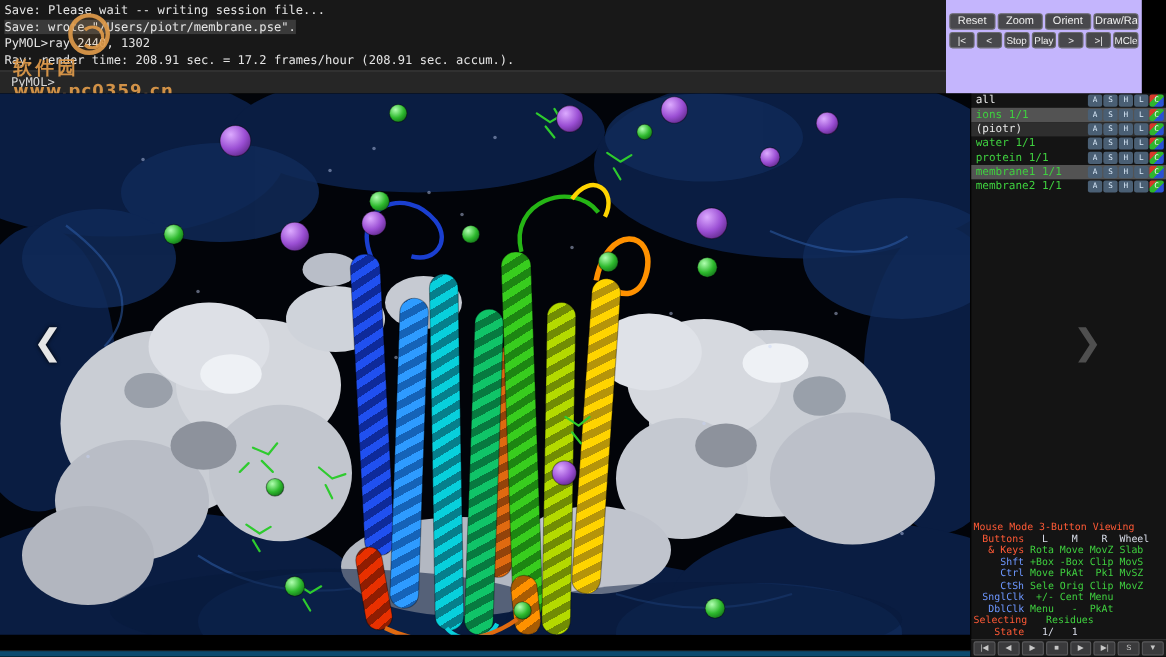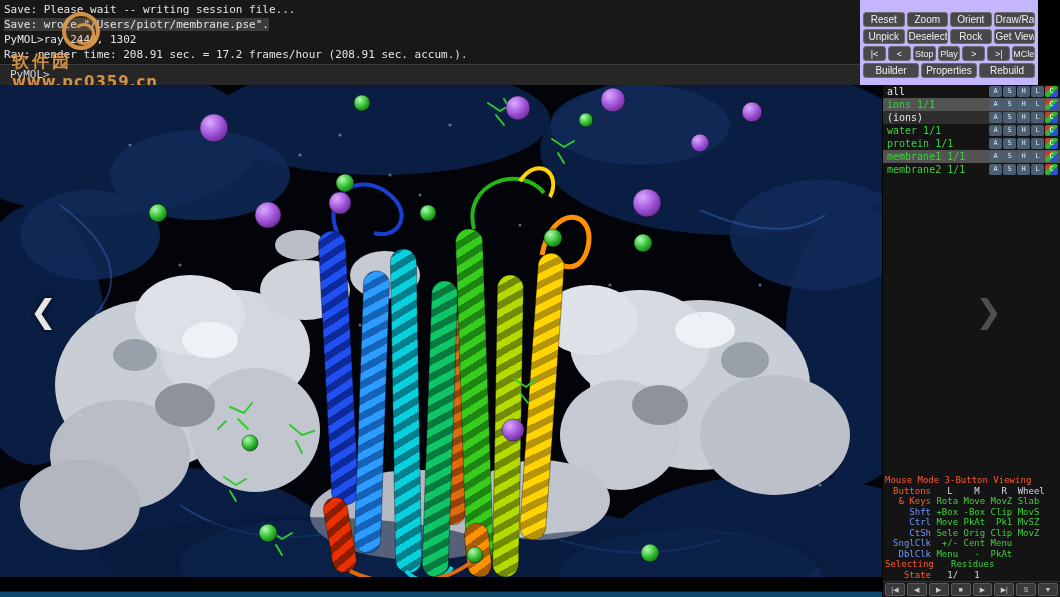--- a/index.html
+++ b/index.html
@@ -90,39 +90,28 @@
     </div>
   </div>
 
   <div class="controls">
     <div class="crow">
       <button>Reset</button>
       <button>Zoom</button>
       <button>Orient</button>
       <button>Draw/Ray</button>
     </div>
-    <div class="crow">
-      <button>Unpick</button>
-      <button>Deselect</button>
-      <button>Rock</button>
-      <button>Get View</button>
-    </div>
     <div class="crow small">
       <button>|&lt;</button>
       <button>&lt;</button>
       <button>Stop</button>
       <button>Play</button>
       <button>&gt;</button>
       <button>&gt;|</button>
       <button>MClear</button>
-    </div>
-    <div class="crow">
-      <button>Builder</button>
-      <button>Properties</button>
-      <button>Rebuild</button>
     </div>
   </div>
 
   <div class="viewport">
     <svg width="882" height="492" viewBox="0 0 882 492" xmlns="http://www.w3.org/2000/svg">
       <defs>
         <radialGradient id="pg" cx="0.35" cy="0.3" r="0.85">
           <stop offset="0" stop-color="#dcaaff"></stop>
             <stop offset="0.55" stop-color="#9b4fd4"></stop>
             <stop offset="1" stop-color="#54217c"></stop>
@@ -344,21 +333,21 @@
     <div class="orow sel">
       <span class="oname">ions 1/1</span>
       <button class="ob">A</button>
       <button class="ob">S</button>
       <button class="ob">H</button>
       <button class="ob">L</button>
       <button class="ob colorbtn">C</button>
     </div>
 
     <div class="orow white sele-row">
-      <span class="oname">(ions)</span>
+      <span class="oname">(piotr)</span>
       <button class="ob">A</button>
       <button class="ob">S</button>
       <button class="ob">H</button>
       <button class="ob">L</button>
       <button class="ob colorbtn">C</button>
     </div>
 
     <div class="orow">
       <span class="oname">water 1/1</span>
       <button class="ob">A</button>

